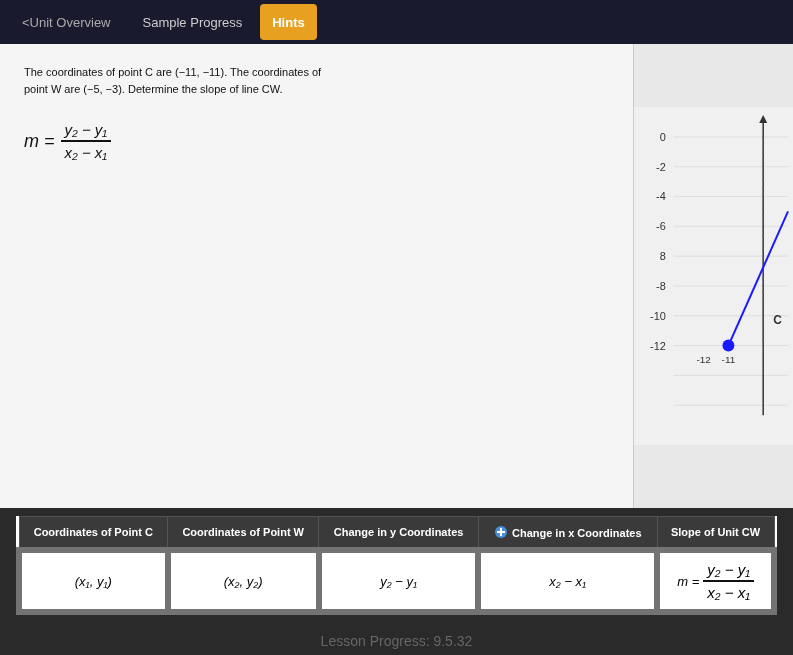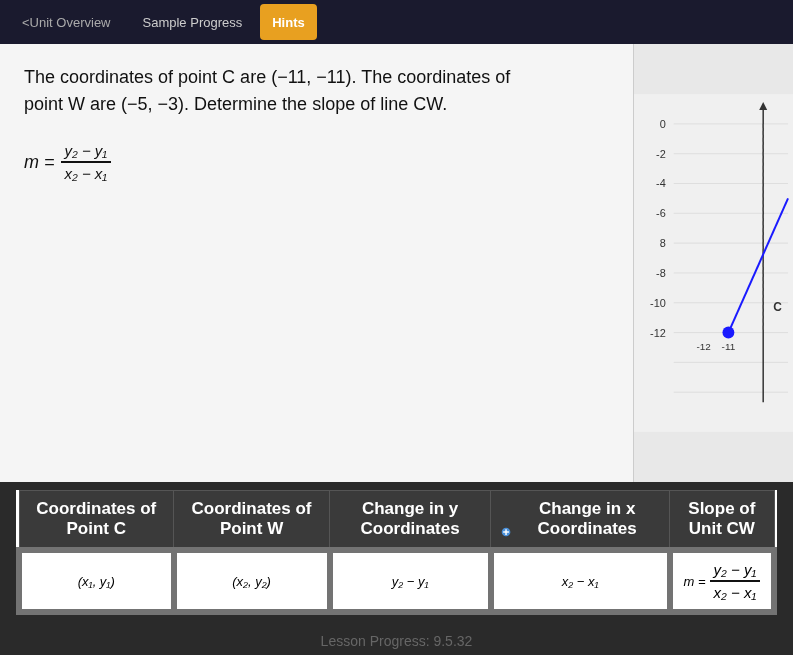--- a/index.html
+++ b/index.html
@@ -65,21 +65,21 @@
     
     .left-panel {
       flex: 1;
       padding: 20px 24px;
       background: #f5f5f5;
       display: flex;
       flex-direction: column;
     }
 
     .problem-text {
-      font-size: 18px;
+      font-size: 11px;
       line-height: 1.5;
       color: #111;
       margin-bottom: 16px;
     }
 
     .formula-display {
       font-size: 18px;
       margin-top: 8px;
       color: #111;
       display: flex;
@@ -124,21 +124,21 @@
       background: white;
       font-size: 13px;
     }
     .data-table th {
       background: #3a3a3a;
       color: white;
       padding: 8px 10px;
       text-align: center;
       border: 1px solid #555;
       font-weight: bold;
-      font-size: 17px;
+      font-size: 11px;
     }
     .data-table td {
       padding: 8px 10px;
       text-align: center;
       border: 6px solid #737373;
       background: white;
       font-size: 13px;
     }
     .data-table td.formula-cell {
       font-style: italic;

